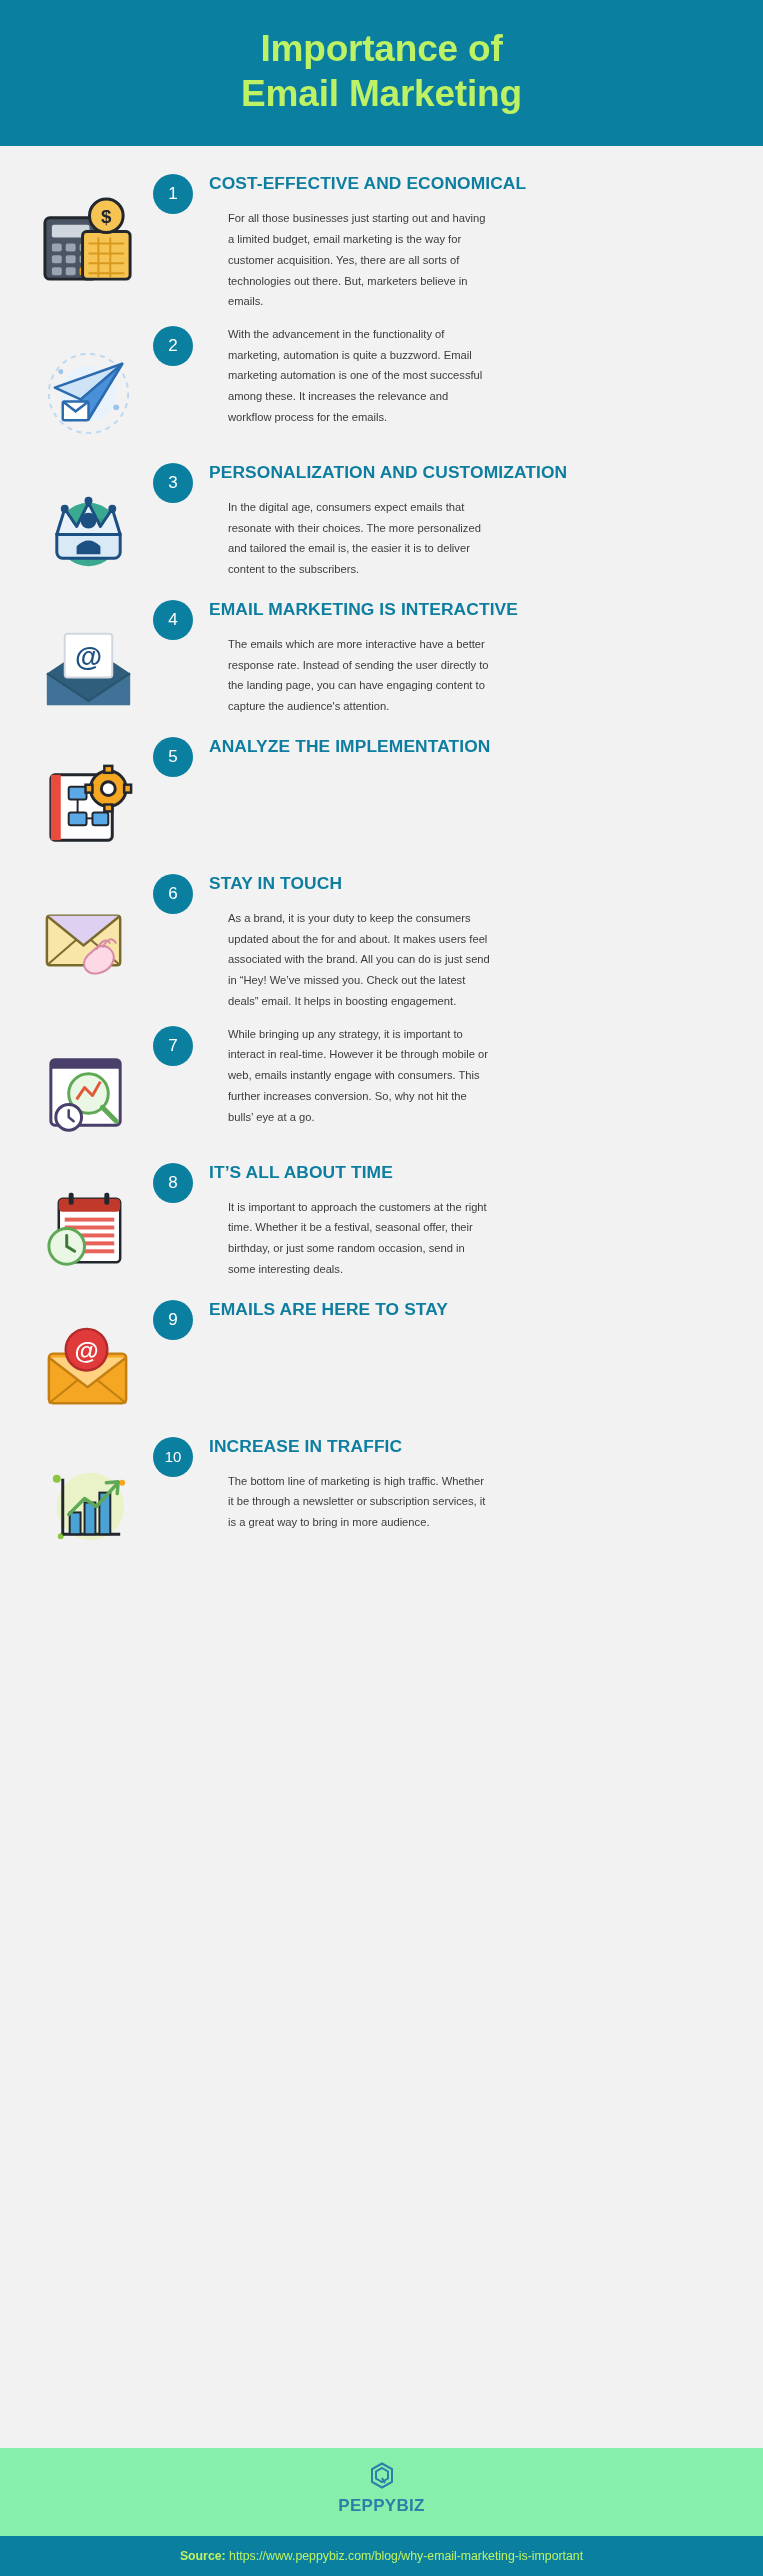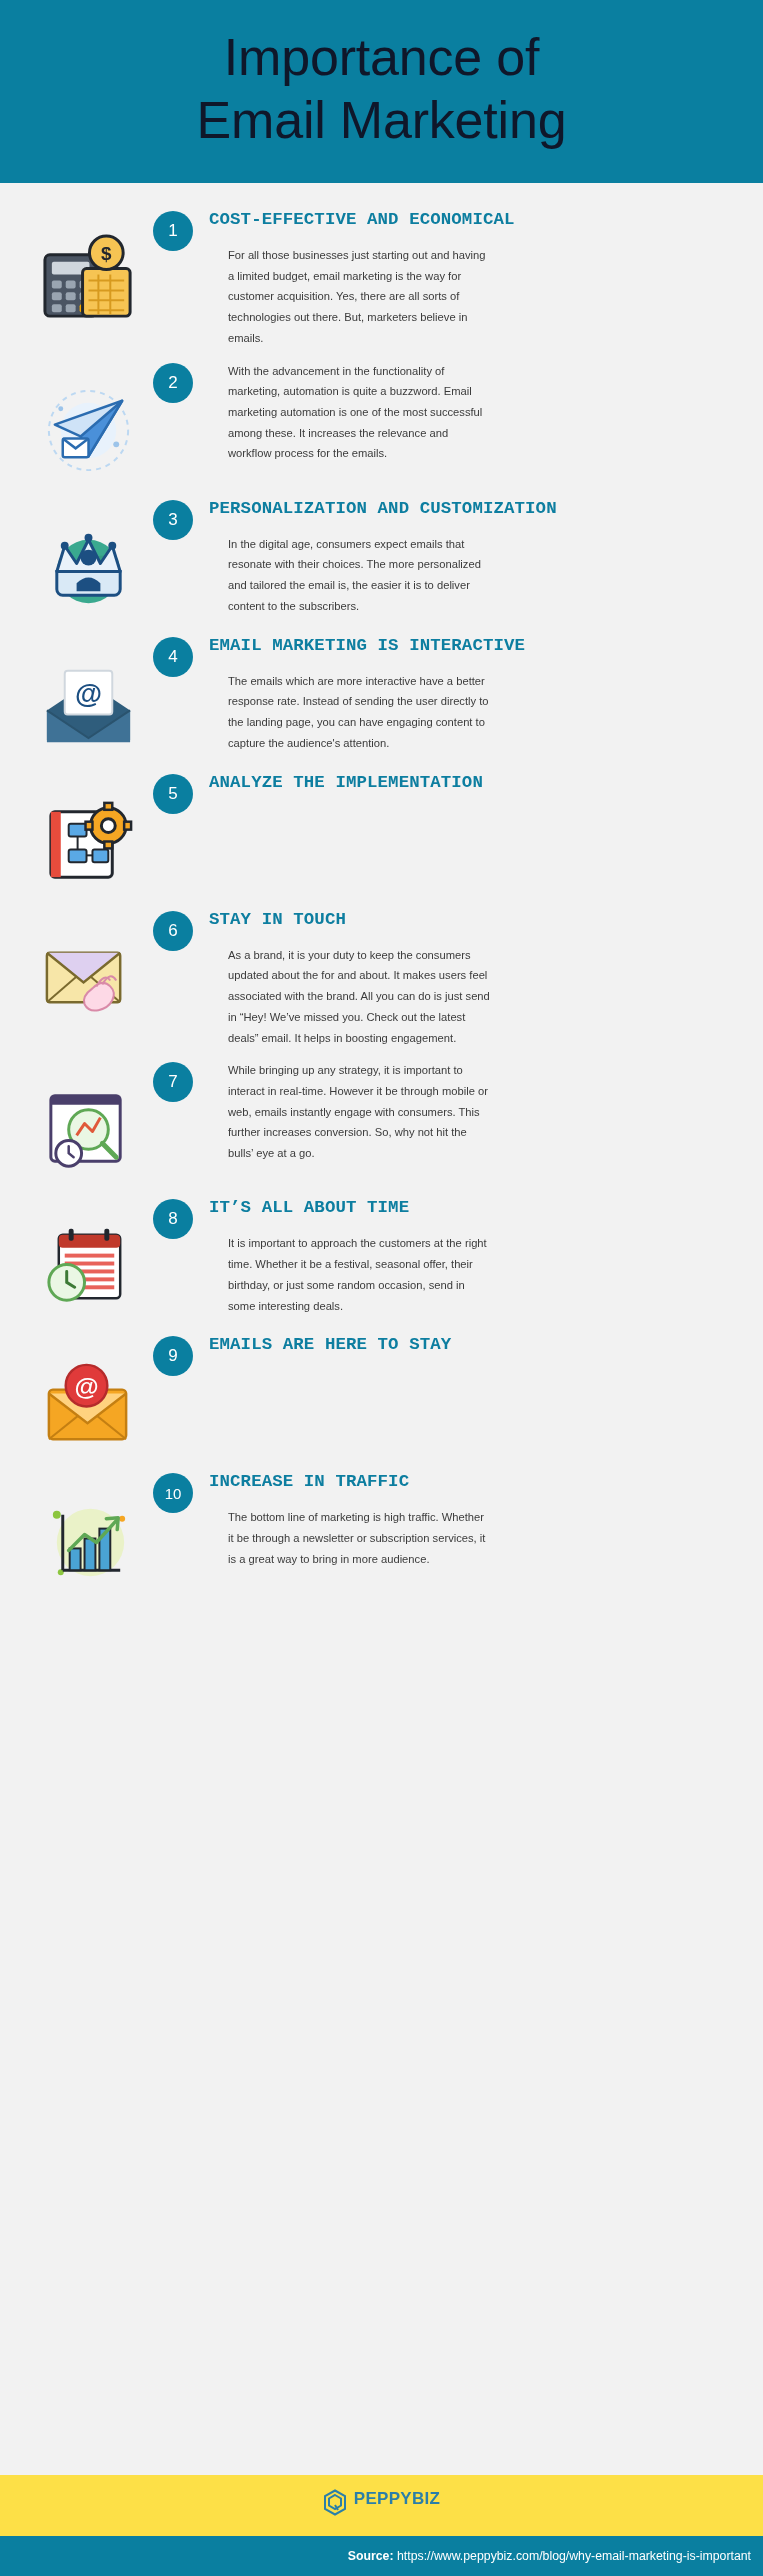--- a/index.html
+++ b/index.html
@@ -21,23 +21,23 @@
     flex-direction: column;
   }
 
   
   .header {
     background: #0a7fa0;
     padding: 26px 20px 30px;
     text-align: center;
   }
   .header h1 {
-    color: #0f172a;
-    font-size: 52px;
-    font-weight: normal;
+    color: #bef264;
+    font-size: 37px;
+    font-weight: bold;
     line-height: 1.22;
     letter-spacing: -0.2px;
   }
   .header .line2 { display: block; }
 
   
   .list {
     flex: 1;
     padding: 20px 0 0 0;
   }
@@ -86,57 +86,58 @@
   }
 
   .item-title {
     color: #0d7ea0;
     font-size: 17.4px;
     font-weight: bold;
     line-height: 1.27;
     letter-spacing: 0.1px;
     margin-bottom: 14px;
     text-transform: uppercase;
-    font-family: Liberation Mono, monospace;
   }
 
   .item-body {
     color: #3b3b3b;
     font-size: 11.2px;
     line-height: 1.85;
     max-width: 266px;
     padding-left: 4px;
   }
 
   
   .item .text-col .item-body { margin-left: 15px; }
 
   
   .icon-art { width: 103px; height: 103px; display:block; }
 
   
   .logo-bar {
     display: flex;
+    align-items: center;
     justify-content: center;
     gap: 7px;
     padding: 14px 0 20px;
-    background: #fde047;
+    background: #86efac;
+    flex-direction: column;
   }
   .logo-text {
     color: #2b7fa8;
     font-size: 17px;
     font-weight: bold;
     letter-spacing: 0.3px;
   }
 
   
   .footer {
     background: #0a7fa0;
-    color: #ffffff;
-    text-align: right;
+    color: #bef264;
+    text-align: center;
     padding: 13px 12px;
     font-size: 12.3px;
   }
   .footer .src-label { font-weight: bold; }
   .footer .src-url { font-weight: normal; }
 </style>
 </head>
 <body>
 
 <div class="page">

